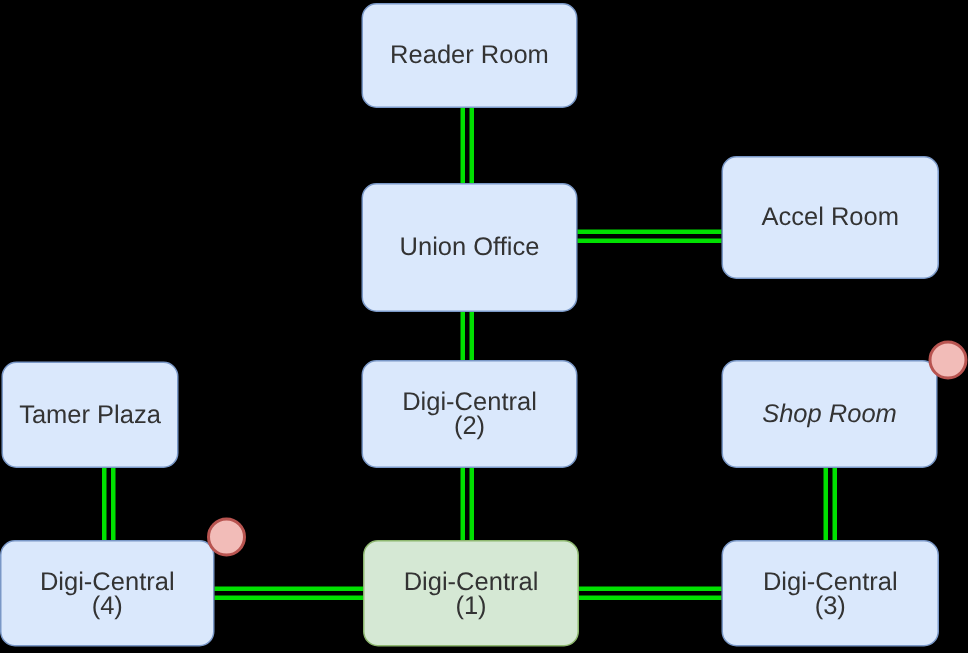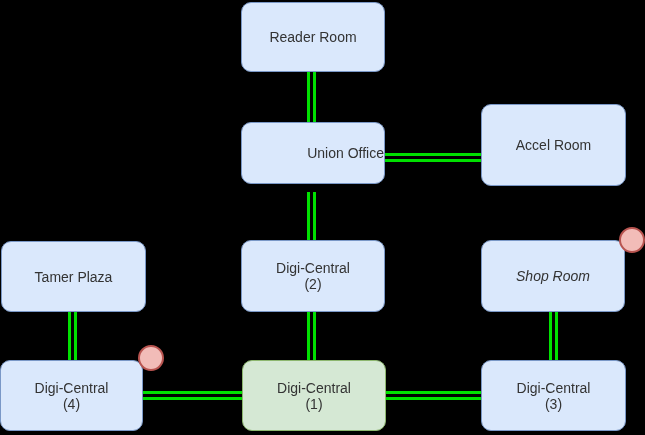--- a/index.html
+++ b/index.html
@@ -14,33 +14,33 @@
 
   
   .node {
     position: absolute;
     box-sizing: border-box;
     border-radius: 10px;
     display: flex;
     flex-direction: column;
     align-items: center;
     justify-content: center;
-    font-size: 14px;
+    font-size: 17px;
     line-height: 16px;
     color: #333333;
     text-align: center;
     z-index: 2;
   }
   .node.blue  { background: #dae8fc; border: 1.5px solid #7a98c7; }
   .node.green { background: #d5e8d4; border: 1.5px solid #8db76f; }
 
   #n-reader-room    { left: 241px; top: 2px;   width: 144px; height: 70px; }
-  #n-union-office   { left: 241px; top: 122px; width: 144px; height: 62px; align-items: flex-end; }
+  #n-union-office   { left: 241px; top: 122px; width: 144px; height: 86px; }
   #n-accel-room     { left: 481px; top: 104px; width: 145px; height: 82px; }
-  #n-tamer-plaza    { left: 1px;   top: 241px; width: 145px; height: 71px; }
+  #n-tamer-plaza    { left: 1px;   top: 241px; width: 118px; height: 71px; }
   #n-digi-central-2 { left: 241px; top: 240px; width: 144px; height: 72px; }
   #n-shop-room      { left: 481px; top: 240px; width: 144px; height: 72px; font-style: italic; }
   #n-digi-central-4 { left: 0px;   top: 360px; width: 143px; height: 71px; }
   #n-digi-central-1 { left: 242px; top: 360px; width: 144px; height: 71px; }
   #n-digi-central-3 { left: 481px; top: 360px; width: 145px; height: 71px; }
 
   
   .edge { position: absolute; box-sizing: content-box; z-index: 1; }
   .edge.v {
     width: 3px;

